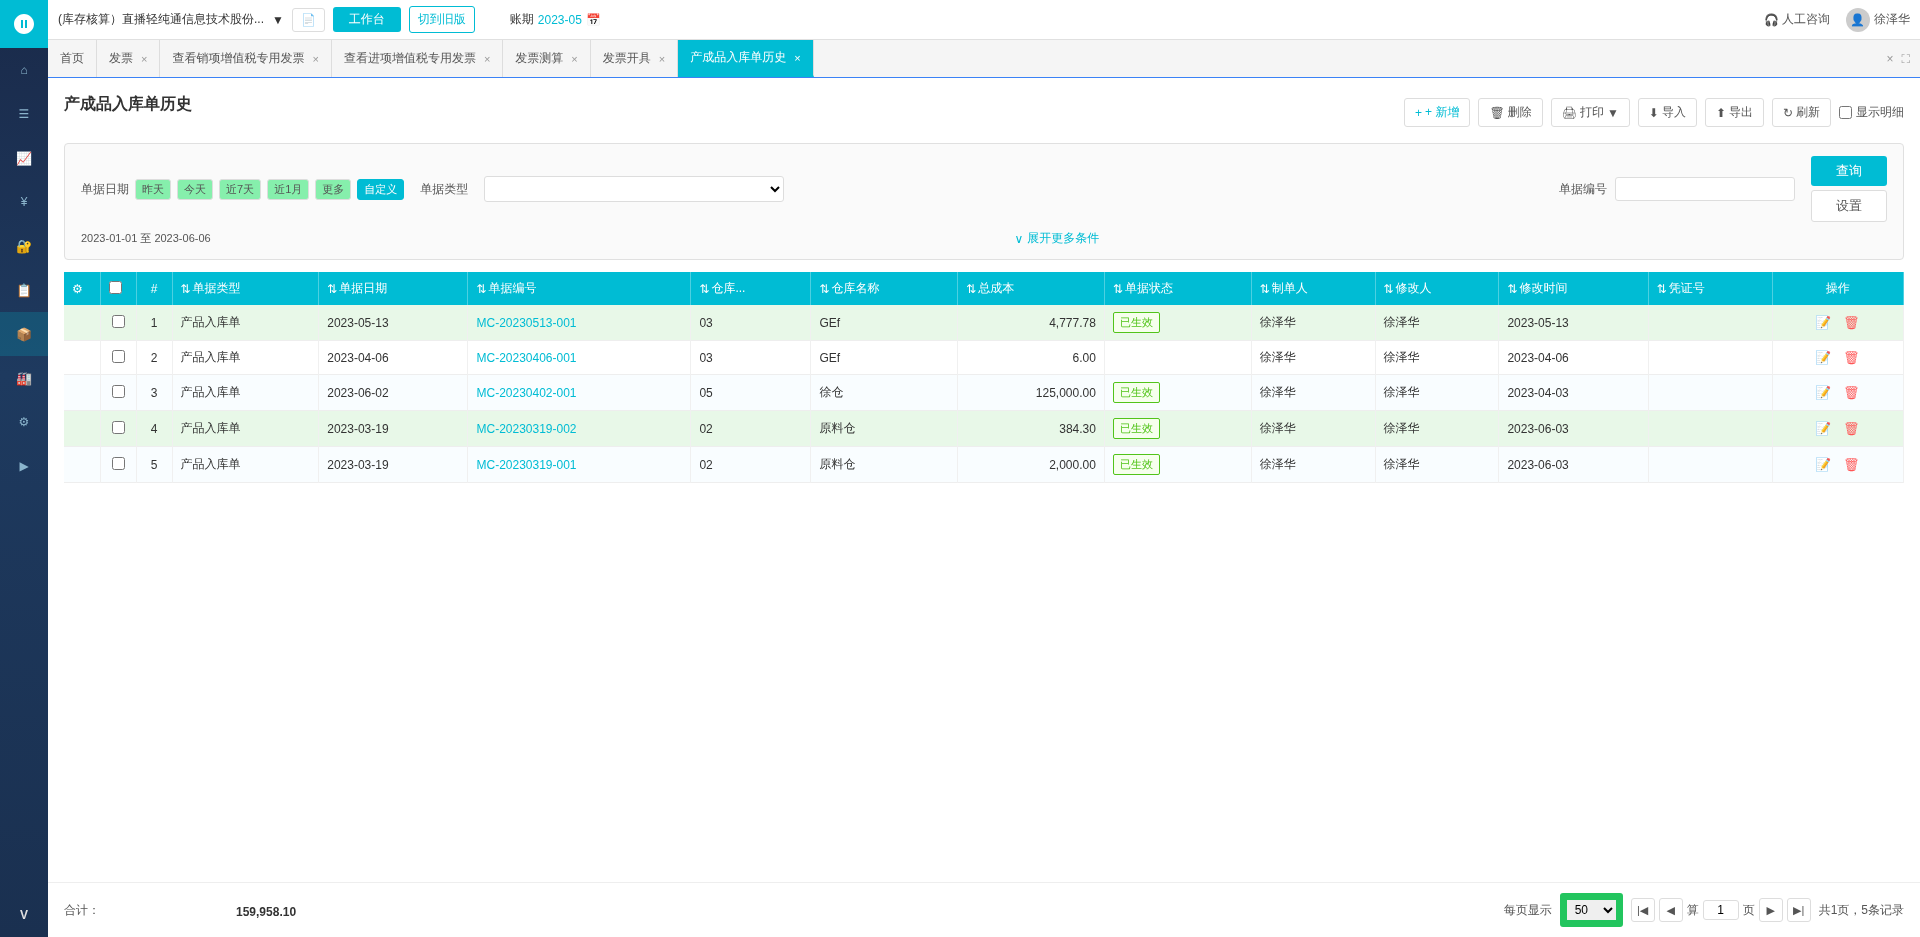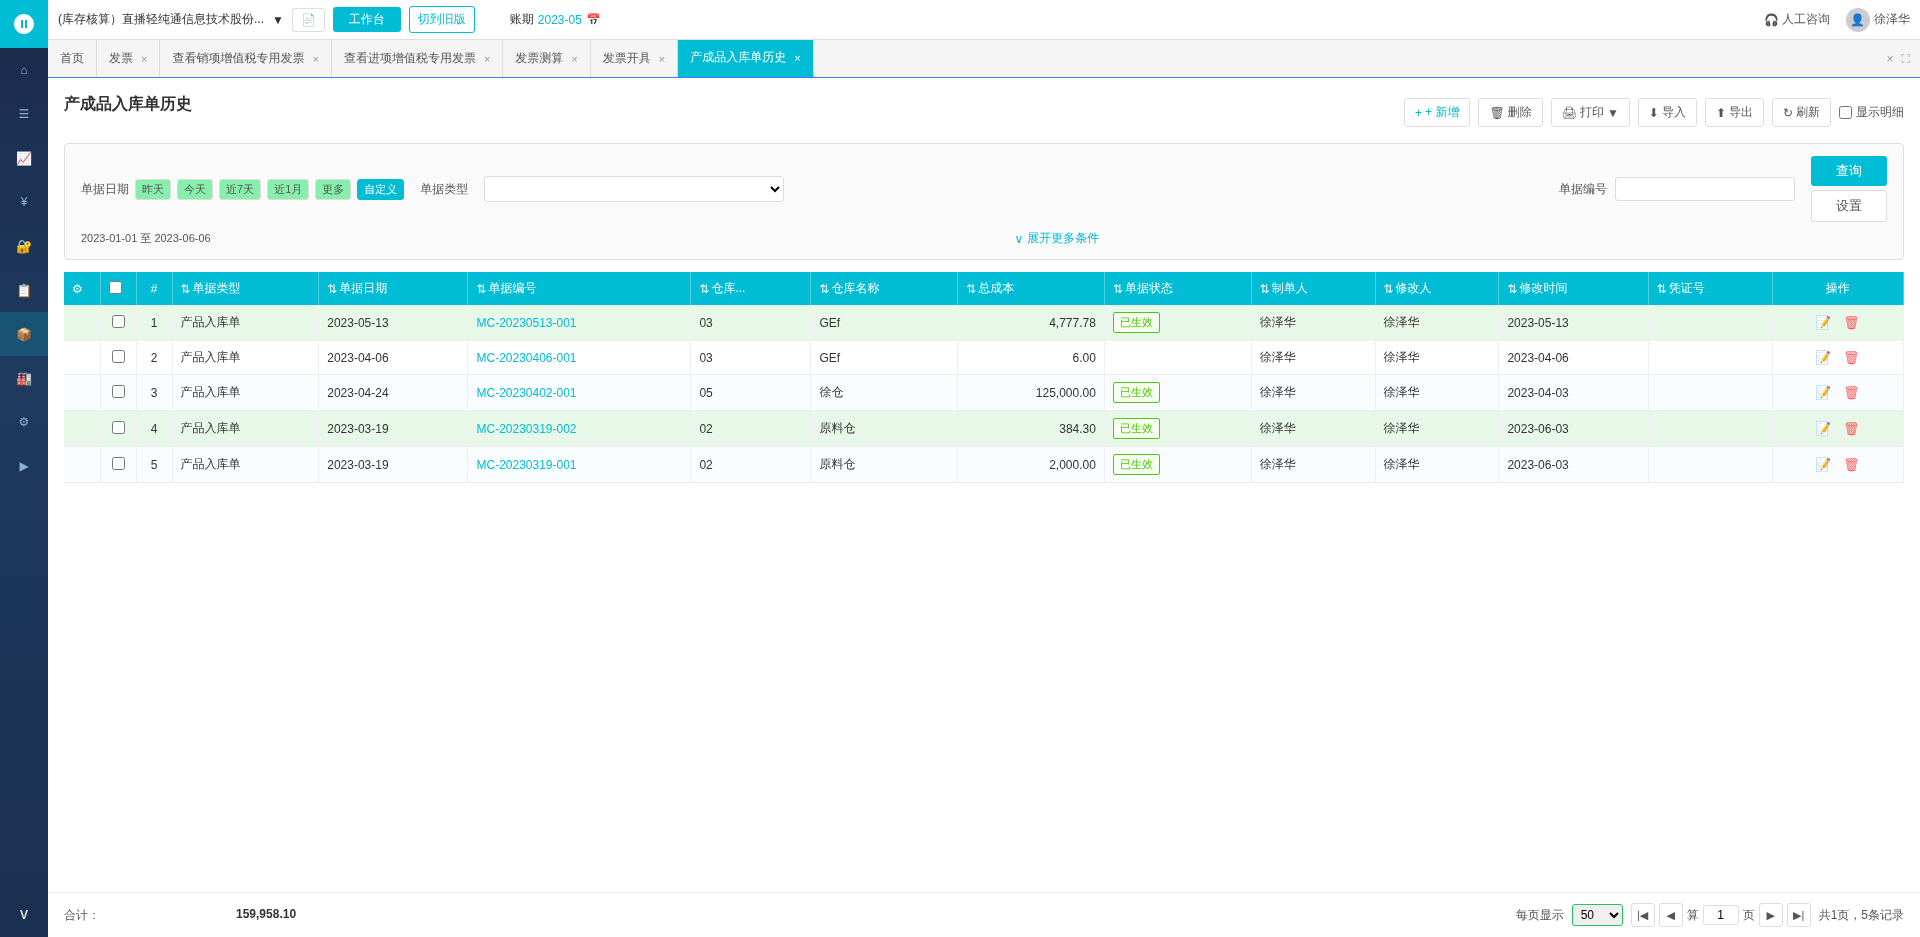--- a/index.html
+++ b/index.html
@@ -310,34 +310,34 @@
 
     
     .page-footer {
       border-top: 1px solid #eee;
       padding: 10px 16px;
       display: flex;
       align-items: center;
       background: white;
       flex-shrink: 0;
     }
-    .footer-total { display: flex; align-items: flex-start; gap: 8px; color: #333; }
+    .footer-total { display: flex; align-items: flex-end; gap: 8px; color: #333; }
     .footer-total-label { color: #555; }
     .footer-total-value { color: #333; font-weight: bold; }
 
     
     .pagination {
       margin-left: auto;
       display: flex;
       align-items: center;
       gap: 8px;
       color: #555;
     }
     .page-select {
-      border: 1px solid #22c55e;
+      border: 7px solid #22c55e;
       padding: 2px 4px;
       border-radius: 3px;
       font-size: 12px;
     }
     .page-nav {
       display: flex;
       align-items: center;
       gap: 4px;
     }
     .page-nav-btn {
@@ -638,21 +638,21 @@
         <button class="action-btn" title="删除" style="color:#ff5555;">🗑</button>
       </td>
     </tr>
           <tr>
       <td></td>
       <td class="row-checkbox">
         <input type="checkbox" class="checkbox-input" style="">
       </td>
       <td class="row-num">3</td>
       <td>产品入库单</td>
-      <td>2023-04-24</td>
+      <td>2023-06-02</td>
       <td class="link">MC-20230402-001</td>
       <td>05</td>
       <td>徐仓</td>
       <td style="text-align:right;">125,000.00</td>
       <td>
         <span class="status-badge">已生效</span>
       </td>
       <td>徐泽华</td>
       <td>徐泽华</td>
       <td>2023-04-03</td>

